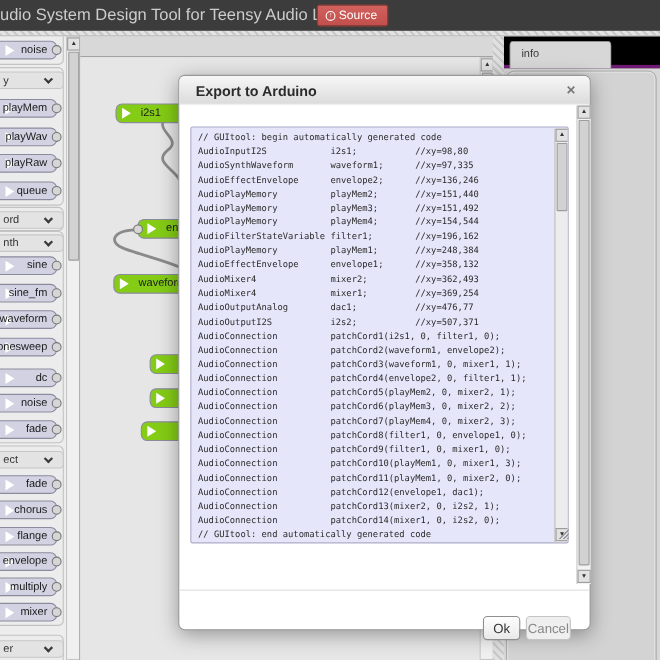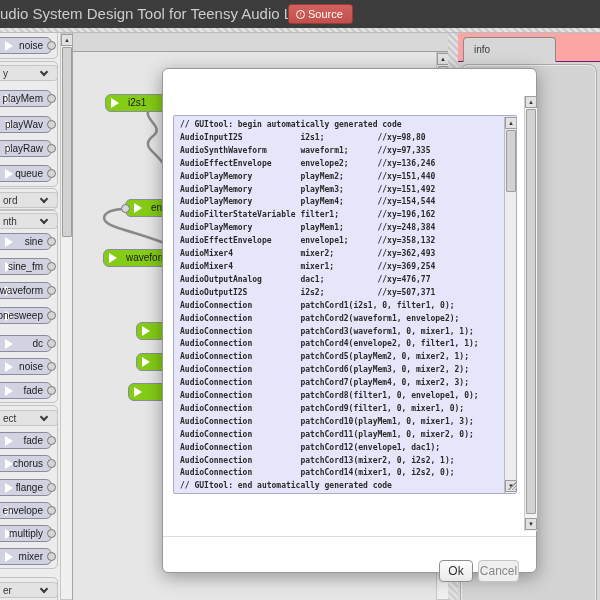--- a/index.html
+++ b/index.html
@@ -50,39 +50,39 @@
   .canvas { position:absolute; left:0; top:19px; width:364px; height:548px; background:#e6e6e6; overflow:hidden; }
   .wires { position:absolute; left:0; top:0; width:364px; height:548px; }
   .node { position:absolute; height:18px; background:#84cc16; border:1px solid #8b8b9e; border-radius:6px; cursor:move; }
   .node-arrow { position:absolute; left:5px; top:3px; width:0; height:0;
     border-left:8px solid #fff; border-top:5px solid transparent; border-bottom:5px solid transparent; }
   .node-label { position:absolute; left:22px; top:2px; font-size:10px; color:#1a1a1a; white-space:nowrap; }
   .node .port-in { left:-5px; top:4px; }
 
   
   .infopanel { position:absolute; left:458px; top:33px; width:142px; height:567px; background:#d7d7d7; z-index:3; }
-  .info-tabbar { position:absolute; left:0; top:0; width:142px; height:29px; background:#fca5a5; border-bottom:1px solid #701a75; }
+  .info-tabbar { position:absolute; left:0; top:0; width:142px; height:29px; background:#000000; border-bottom:3px solid #701a75; }
   .info-tab { position:absolute; left:5px; top:4px; width:93px; height:25px; background:#d7d7d7;
     border:1px solid #8a8a8a; border-bottom:none; border-radius:4px 4px 0 0; font-size:10px; color:#3a3a3a;
     padding:6px 0 0 10px; cursor:pointer; }
   .info-box { position:absolute; left:2px; top:31px; width:137px; height:560px; background:#d3d3d3;
     border:1px solid #ababab; border-radius:8px; box-shadow:inset 0 0 0 1px #e9e9e9; }
 
   
   .modal { position:absolute; left:162px; top:68px; width:375px; height:505px; background:#fff;
     border:1px solid #989898; border-radius:6px; box-shadow:0 4px 18px rgba(0,0,0,.35); z-index:10; }
   .modal-header { position:absolute; left:0; top:0; width:373px; height:26px;
     background:linear-gradient(#f7f7f7,#dcdcdc); border-bottom:1px solid #bdbdbd; border-radius:5px 5px 0 0; }
   .modal-title { position:absolute; left:15px; top:6px; font-size:13px; font-weight:bold; color:#2b2b2b; }
   .modal-close { position:absolute; right:8px; top:3px; width:18px; height:18px; font-size:14px; font-weight:bold;
     color:#777; text-align:center; line-height:18px; cursor:pointer; }
   .src-row { position:absolute; left:10px; top:31px; font-size:12px; color:#333;margin-top:25px; }
   .src-icon { display:inline-block; font-size:12px; color:#444; margin-right:5px; }
   .codebox { position:absolute; left:10px; top:46px; width:344px; height:379px; background:#e6e6fa;
-    border:1px solid #ababc8; border-radius:2px; overflow:hidden; cursor:text;font-weight:bold; }
+    border:1px solid #ababc8; border-radius:2px; overflow:hidden; cursor:text; }
   .codebox pre { position:absolute; left:6px; top:3px; font-family:"DejaVu Sans Mono", monospace;
     font-size:8px; line-height:12.9px; color:#2a2a2a; white-space:pre; }
   .code-sb { left:330px; top:1px; width:13px; height:376px; background:#ededed; border-left:1px solid #bbb; position:absolute; }
   .grip { position:absolute; left:344px; top:411px; width:10px; height:10px;
     background:linear-gradient(135deg, transparent 55%, #9a9a9a 55%, #9a9a9a 62%, transparent 62%, transparent 72%, #9a9a9a 72%, #9a9a9a 79%, transparent 79%, transparent 88%, #9a9a9a 88%); cursor:nwse-resize; }
   .note { position:absolute; left:10px; top:429px; width:341px; height:27px; background:#fbf8d9;
     border:1px solid #d9d3a2; border-radius:4px; font-size:11px; color:#333; line-height:25px; padding-left:9px; }
   .modal-sb-track { position:absolute; left:361px; top:27px; width:13px; height:435px; background:#f3f3f3; border-left:1px solid #ccc; }
   .footer-sep { position:absolute; left:0; top:467px; width:373px; height:1px; background:#ddd; }
   .btn { position:absolute; top:475px; height:22px; border-radius:4px; font-size:12px; text-align:center; cursor:pointer;margin-top:16px; }
@@ -261,20 +261,24 @@
   <div class="vsplit"></div>
 
   <div class="infopanel">
     <div class="info-tabbar">
       <div class="info-tab"><span>info</span></div>
     </div>
     <div class="info-box"></div>
   </div>
 
   <div class="modal">
+    <div class="modal-header">
+      <span class="modal-title">Export to Arduino</span>
+      <span class="modal-close">×</span>
+    </div>
     <div class="src-row">
       <span class="src-icon">↻</span><span>Source Code:</span>
     </div>
     <div class="codebox">
       <pre>// GUItool: begin automatically generated code
 AudioInputI2S            i2s1;           //xy=98,80
 AudioSynthWaveform       waveform1;      //xy=97,335
 AudioEffectEnvelope      envelope2;      //xy=136,246
 AudioPlayMemory          playMem2;       //xy=151,440
 AudioPlayMemory          playMem3;       //xy=151,492

